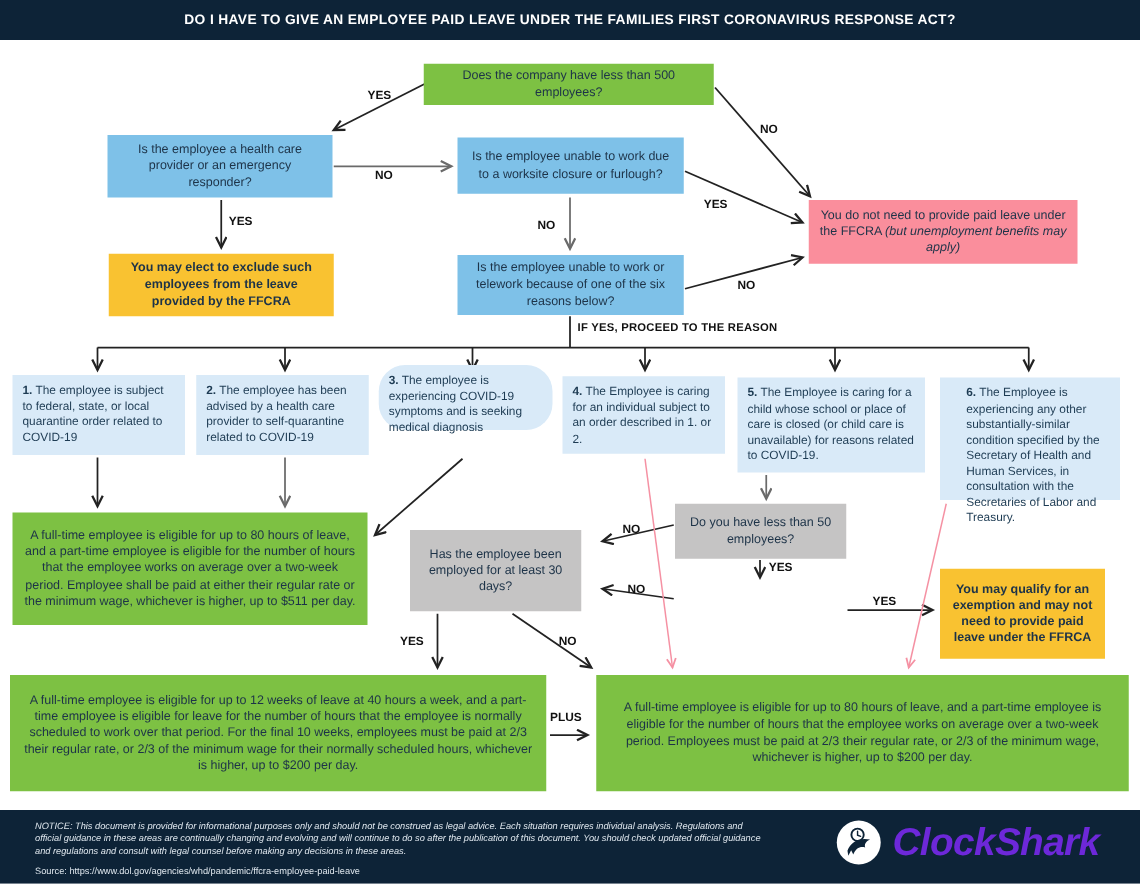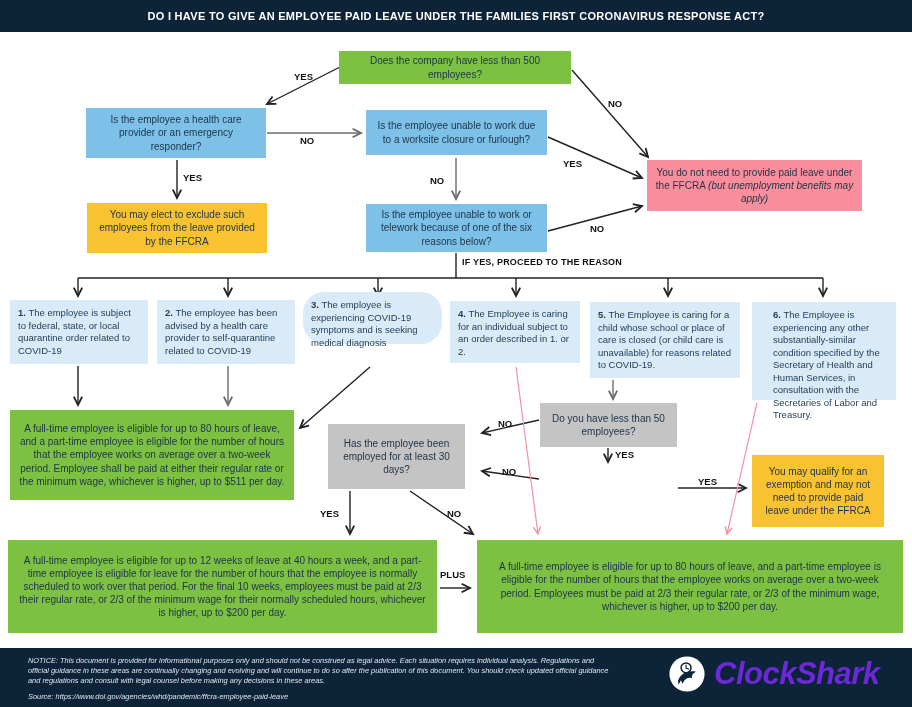--- a/index.html
+++ b/index.html
@@ -2,28 +2,28 @@
 <html><head>
 <meta charset="utf-8">
 <style>
   html,body{margin:0;padding:0;}
   body{font-family:"Liberation Sans", sans-serif;}
   .page{position:relative;width:912px;height:707px;background:#fff;overflow:hidden;}
   .hdr{position:absolute;left:0;top:0;width:912px;height:32px;background:#0d2337;display:flex;align-items:center;justify-content:center;}
   .hdr-title{color:#fff;font-size:11px;font-weight:bold;letter-spacing:.3px;}
   .ftr{position:absolute;left:0;top:648px;width:912px;height:59px;background:#0d2337;}
   .notice{position:absolute;left:28px;top:8px;width:588px;color:#dfe7ee;font-size:7.4px;font-style:italic;line-height:1.32;}
-  .source{position:absolute;left:28px;top:44px;color:#dfe7ee;font-size:7.4px;font-style:italic;}
+  .source{position:absolute;left:28px;top:44px;color:#dfe7ee;font-size:7.4px;}
   .logo{position:absolute;left:668px;top:655px;display:flex;align-items:center;}
   .wordmark{color:#6d28d9;font-size:31px;font-weight:800;font-style:italic;letter-spacing:-0.5px;margin-left:8px;}
   .box{position:absolute;box-sizing:border-box;display:flex;align-items:center;justify-content:center;text-align:center;padding:4px 8px;font-size:10px;line-height:1.32;color:#1d3348;}
   .green{background:#7dc143;}
   .blue{background:#7ec1e8;}
   .lblue{background:#d9eaf8;align-items:flex-start;justify-content:flex-start;text-align:left;padding:7px 8px;font-size:9.5px;color:#1d3b53;}
-  .yellow{background:#f9c231;}
+  .yellow{background:#f9c231;font-weight:bold;}
   .pink{background:#fa8e9c;}
   .gray{background:#c5c4c4;}
   .lbl{position:absolute;font-size:9.5px;font-weight:bold;color:#111;white-space:nowrap;}
   .proceed{font-size:9px;letter-spacing:.2px;}
   svg.arrows{position:absolute;left:0;top:0;pointer-events:none;}
   .e{stroke:#222;stroke-width:1.4;fill:none;}
   .eg{stroke:#6a6a6a;stroke-width:1.4;fill:none;}
   .ep{stroke:#f591a3;stroke-width:1.2;fill:none;}
   .rnum{font-weight:bold;}
 </style>

